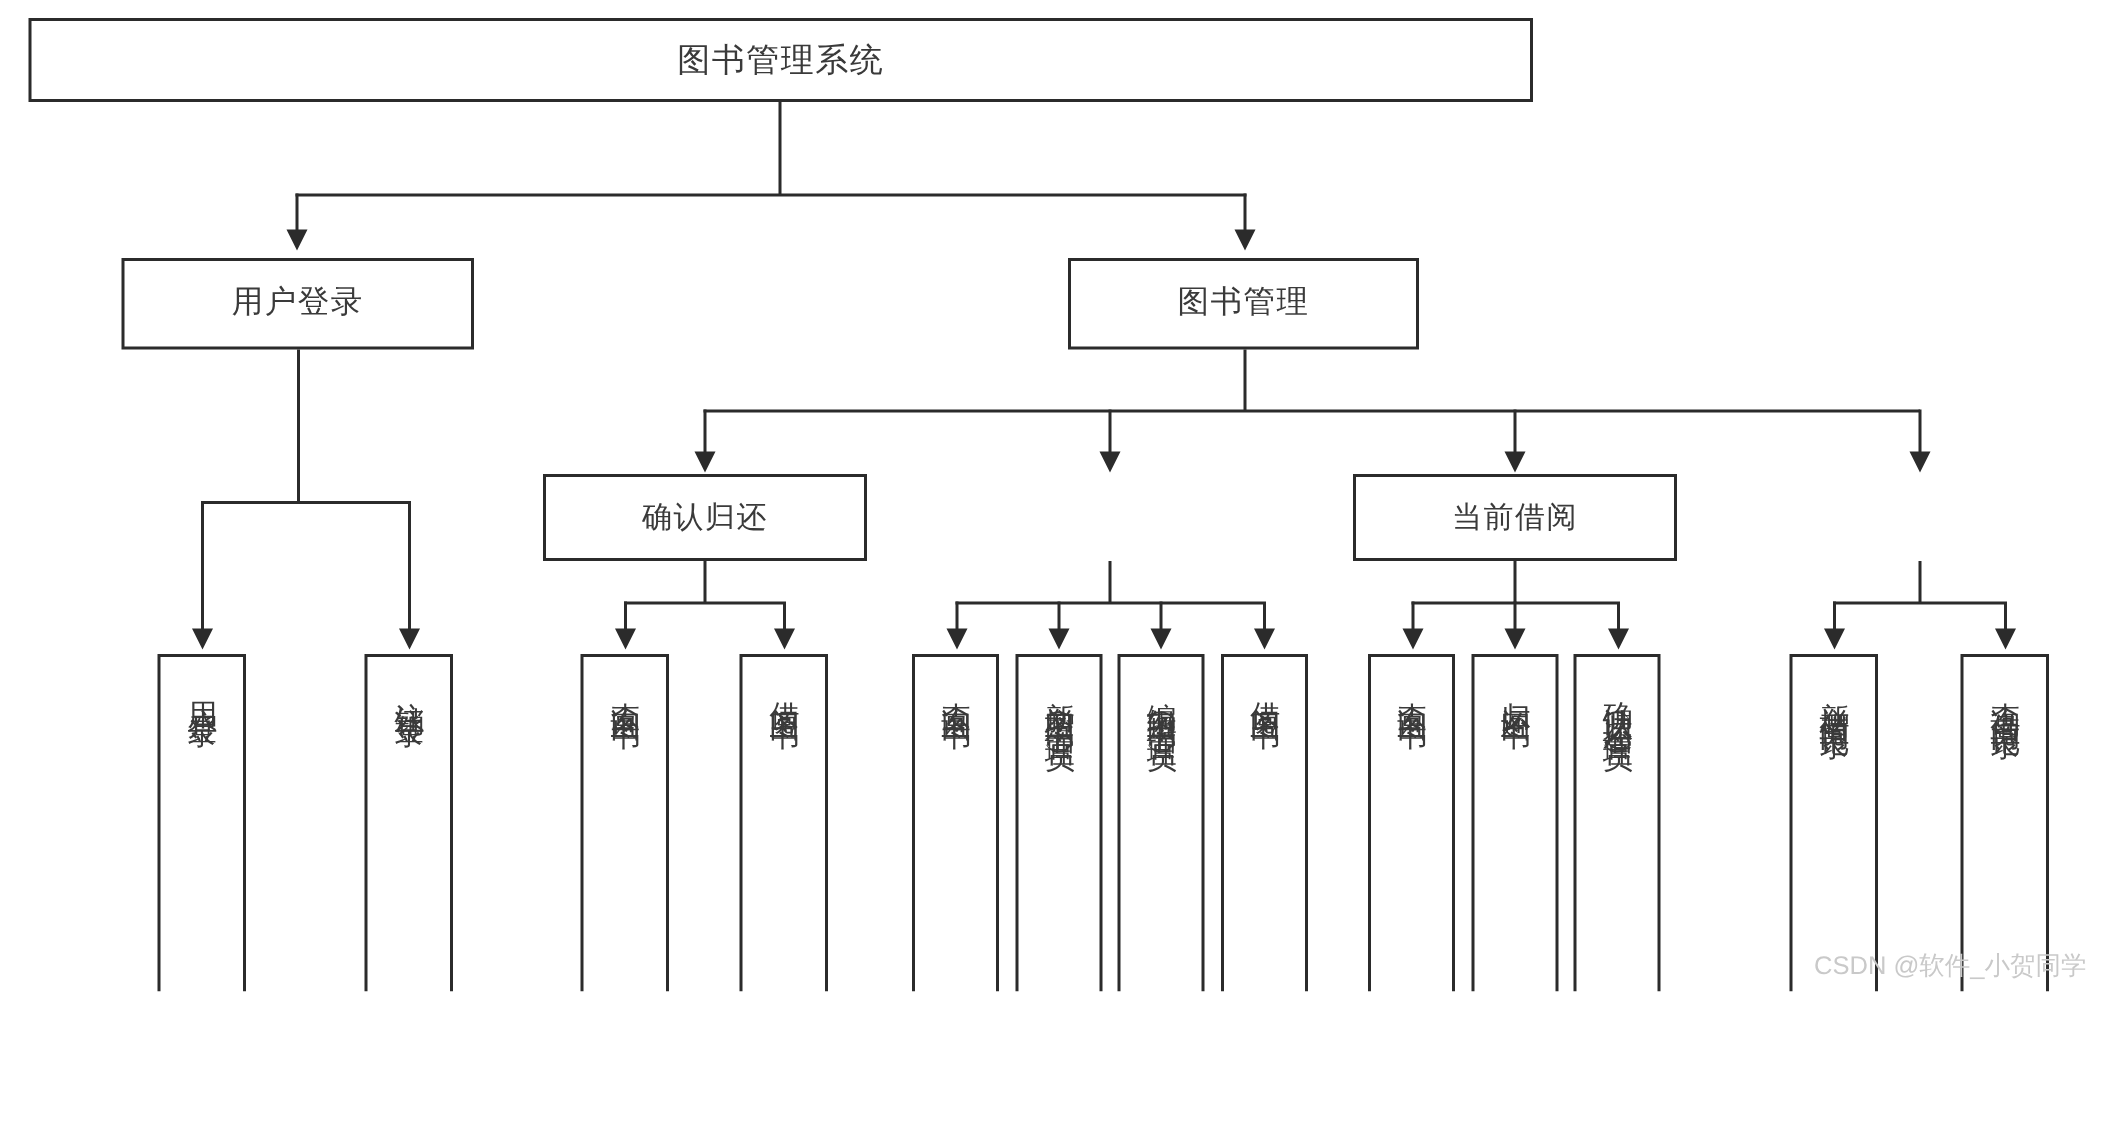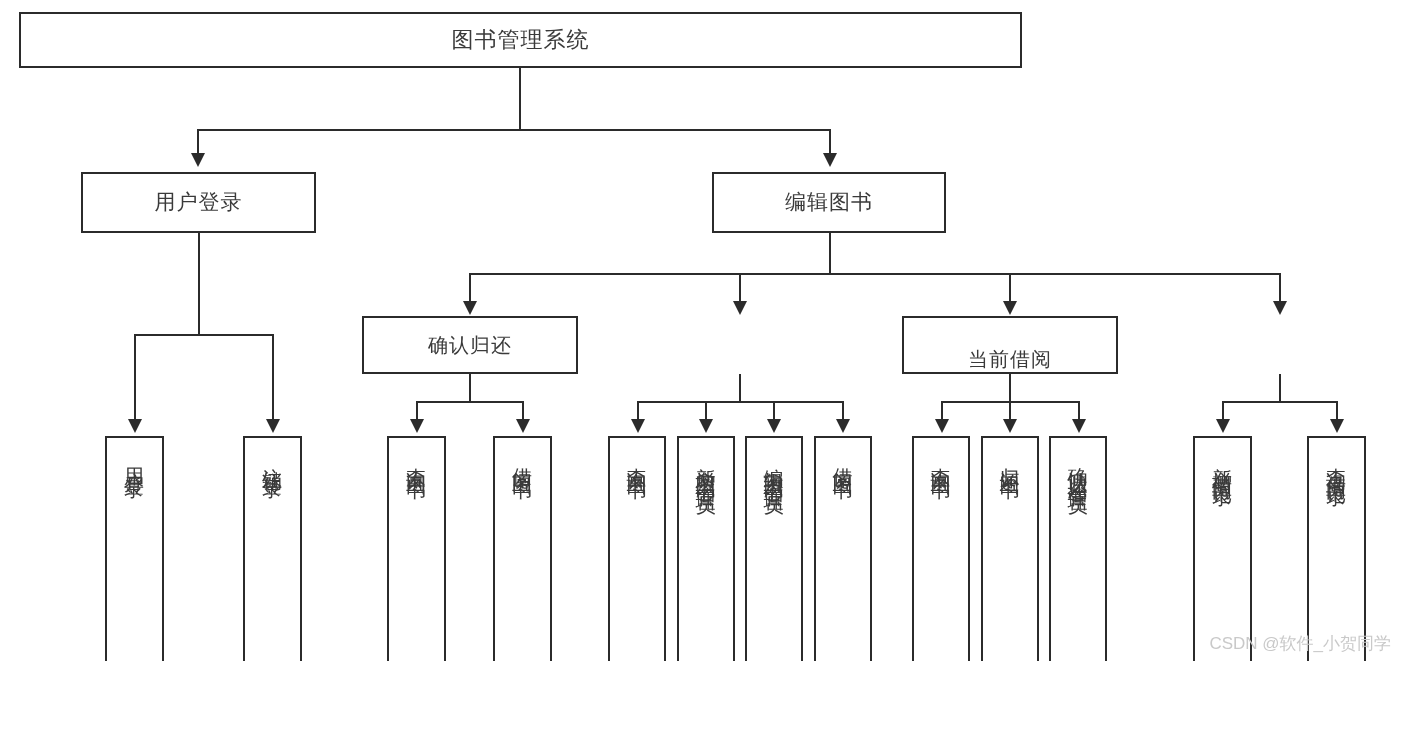--- a/index.html
+++ b/index.html
@@ -103,21 +103,21 @@
   <div class="vline" style="left:197px; top:129px; height:26px;"></div>
   <div class="arrow" style="left:191px; top:153px;"></div>
   <div class="vline" style="left:829px; top:129px; height:26px;"></div>
   <div class="arrow" style="left:823px; top:153px;"></div>
 
   <div class="node level1" style="left:81px; top:172px; width:235px; height:61px;">
     <span class="label">用户登录</span>
   </div>
 
   <div class="node level1" style="left:712px; top:172px; width:234px; height:61px;">
-    <span class="label">编辑图书</span>
+    <span class="label">图书管理</span>
   </div>
 
   <div class="vline" style="left:198px; top:233px; height:102px;"></div>
   <div class="hline" style="left:134px; top:334px; width:138px;"></div>
   <div class="vline" style="left:134px; top:334px; height:86px;"></div>
   <div class="arrow" style="left:128px; top:419px;"></div>
   <div class="vline" style="left:272px; top:334px; height:86px;"></div>
   <div class="arrow" style="left:266px; top:419px;"></div>
 
   <div class="vline" style="left:829px; top:233px; height:41px;"></div>
@@ -131,21 +131,21 @@
 
   <div class="vline" style="left:1009px; top:273px; height:29px;"></div>
   <div class="arrow" style="left:1003px; top:301px;"></div>
 
   <div class="vline" style="left:1279px; top:273px; height:29px;"></div>
   <div class="arrow" style="left:1273px; top:301px;"></div>
 
   <div class="node level2" style="left:362px; top:316px; width:216px; height:58px;">
     <span class="label">确认归还</span>
   </div>
-  <div class="node level2" style="left:902px; top:316px; width:216px; height:58px;align-items:flex-end;">
+  <div class="node level2" style="left:902px; top:316px; width:216px; height:58px;">
     <span class="label">当前借阅</span>
   </div>
 
   <div class="vline" style="left:469px; top:374px; height:28px;"></div>
   <div class="hline" style="left:416px; top:401px; width:106px;"></div>
   <div class="vline" style="left:416px; top:401px; height:19px;"></div>
   <div class="arrow" style="left:410px; top:419px;"></div>
   <div class="vline" style="left:522px; top:401px; height:19px;"></div>
   <div class="arrow" style="left:516px; top:419px;"></div>
 

